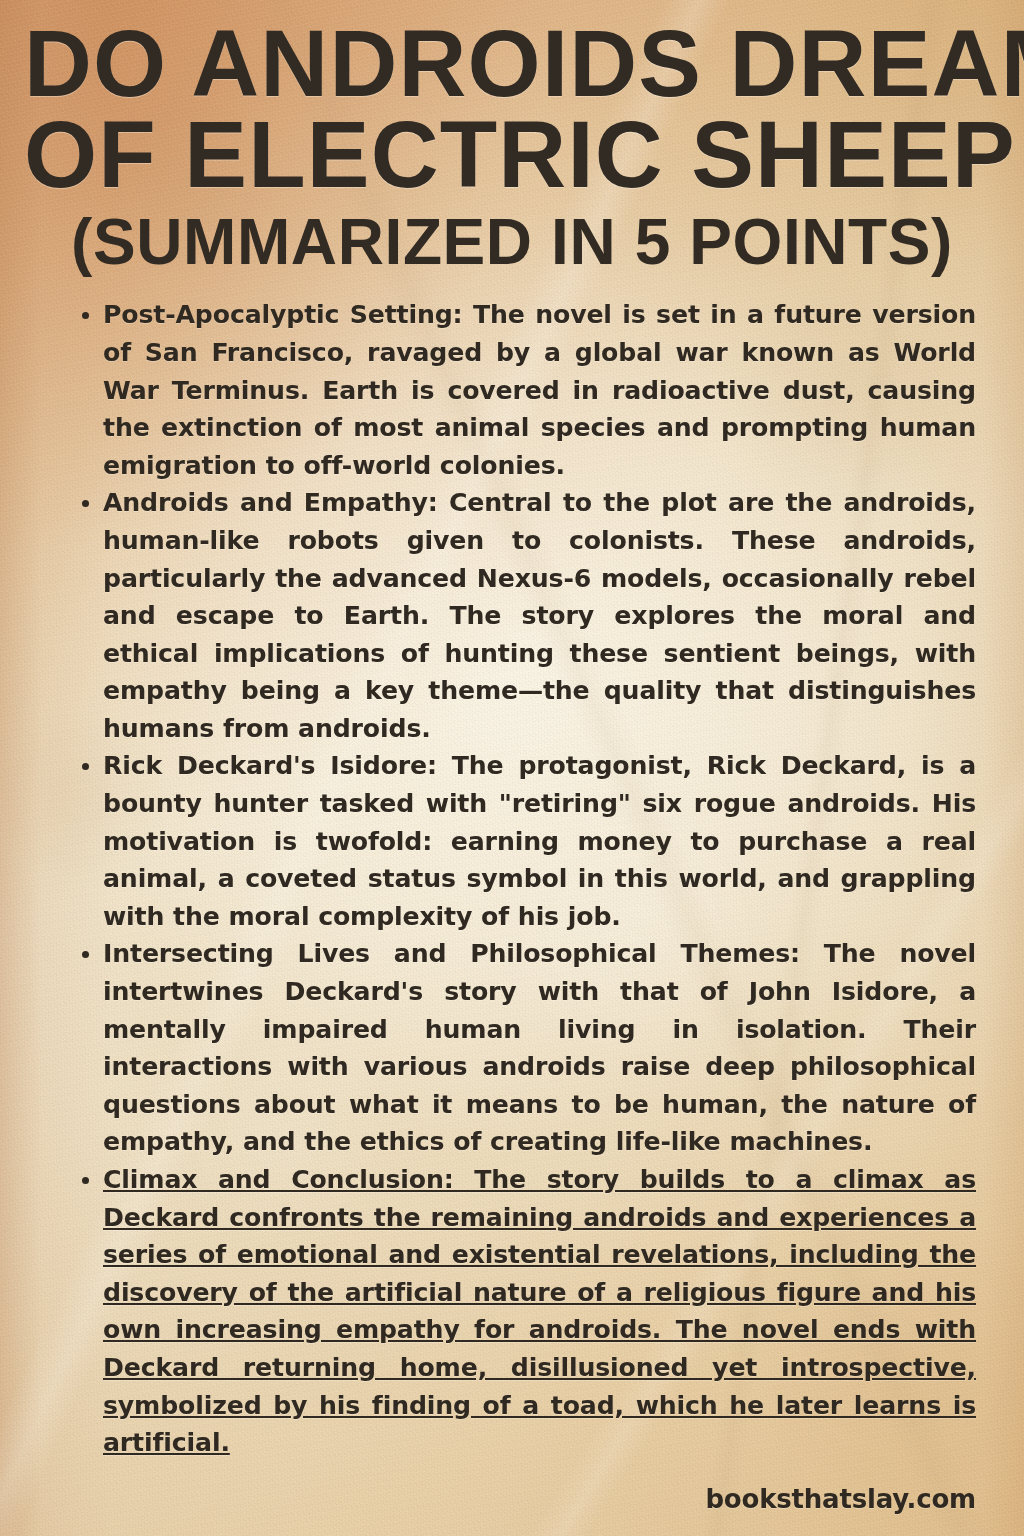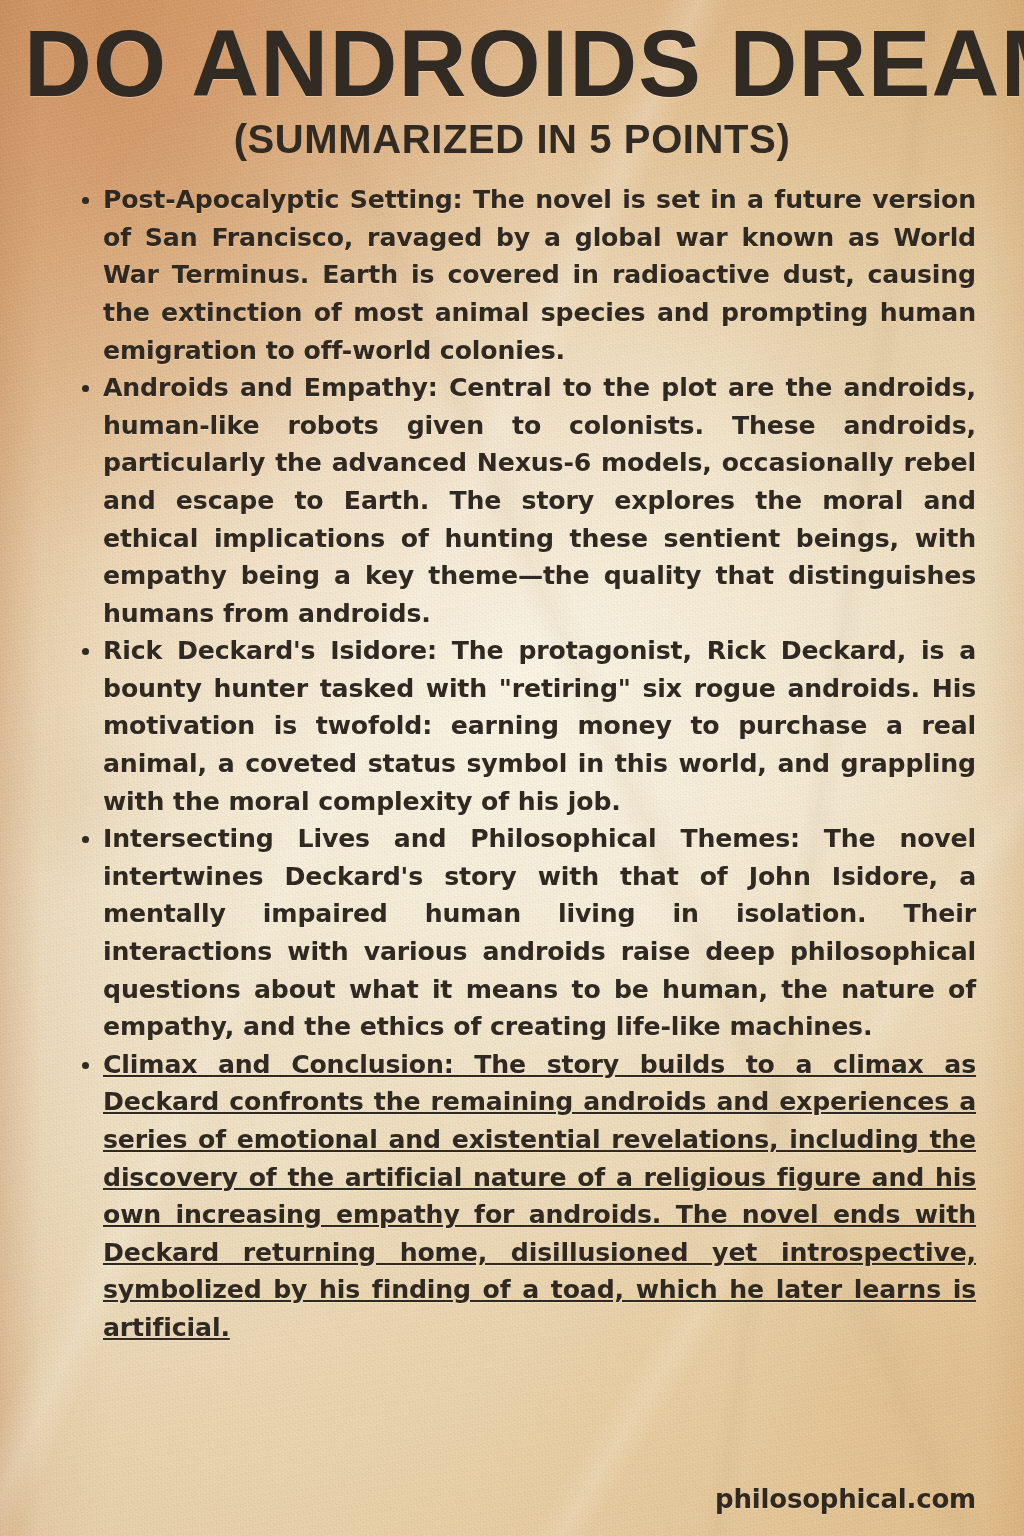--- a/index.html
+++ b/index.html
@@ -170,21 +170,21 @@
     white-space:nowrap;
   }
   #title-line-1 { padding-top:18px; font-size:94px; }
   #title-line-2 { font-size:94px; }
 
   .subtitle-line {
     text-align:center;
     color:#322b24;
     font-family:"Liberation Sans Narrow","Liberation Sans", sans-serif;
     font-weight:700;
-    font-size:40px;
+    font-size:64px;
     line-height:1.0;
     letter-spacing:0.6px;
     text-transform:uppercase;
     padding-top:10px;
     white-space:nowrap;
   }
 
   
   #points-list {
     list-style:none;
@@ -247,27 +247,28 @@
   <div class="bg-layer bg-edge-right"></div>
   <div class="bg-layer bg-mottle"></div>
   <div class="bg-layer bg-creases"></div>
   <div class="bg-layer bg-grain"></div>
   <div class="bg-layer bg-grain-hi"></div>
 
   <div id="content">
 
     <header class="title-block">
       <h1 class="title-line" id="title-line-1">DO ANDROIDS DREAM</h1>
+      <h1 class="title-line" id="title-line-2">OF ELECTRIC SHEEP</h1>
       <h2 class="subtitle-line">(SUMMARIZED IN 5 POINTS)</h2>
     </header>
 
     <ul id="points-list">
       <li class="point-item">Post-Apocalyptic Setting: The novel is set in a future version of San Francisco, ravaged by a global war known as World War Terminus. Earth is covered in radioactive dust, causing the extinction of most animal species and prompting human emigration to off-world colonies.</li>
       <li class="point-item">Androids and Empathy: Central to the plot are the androids, human-like robots given to colonists. These androids, particularly the advanced Nexus-6 models, occasionally rebel and escape to Earth. The story explores the moral and ethical implications of hunting these sentient beings, with empathy being a key theme—the quality that distinguishes humans from androids.</li>
       <li class="point-item">Rick Deckard's Isidore: The protagonist, Rick Deckard, is a bounty hunter tasked with "retiring" six rogue androids. His motivation is twofold: earning money to purchase a real animal, a coveted status symbol in this world, and grappling with the moral complexity of his job.</li>
       <li class="point-item">Intersecting Lives and Philosophical Themes: The novel intertwines Deckard's story with that of John Isidore, a mentally impaired human living in isolation. Their interactions with various androids raise deep philosophical questions about what it means to be human, the nature of empathy, and the ethics of creating life-like machines.</li>
       <li class="point-item">Climax and Conclusion: The story builds to a climax as Deckard confronts the remaining androids and experiences a series of emotional and existential revelations, including the discovery of the artificial nature of a religious figure and his own increasing empathy for androids. The novel ends with Deckard returning home, disillusioned yet introspective, symbolized by his finding of a toad, which he later learns is artificial.</li>
     </ul>
 
-    <div id="footer">philosophical.com</div>
+    <div id="footer">booksthatslay.com</div>
 
   </div>
 </div>
 
 </body></html>

